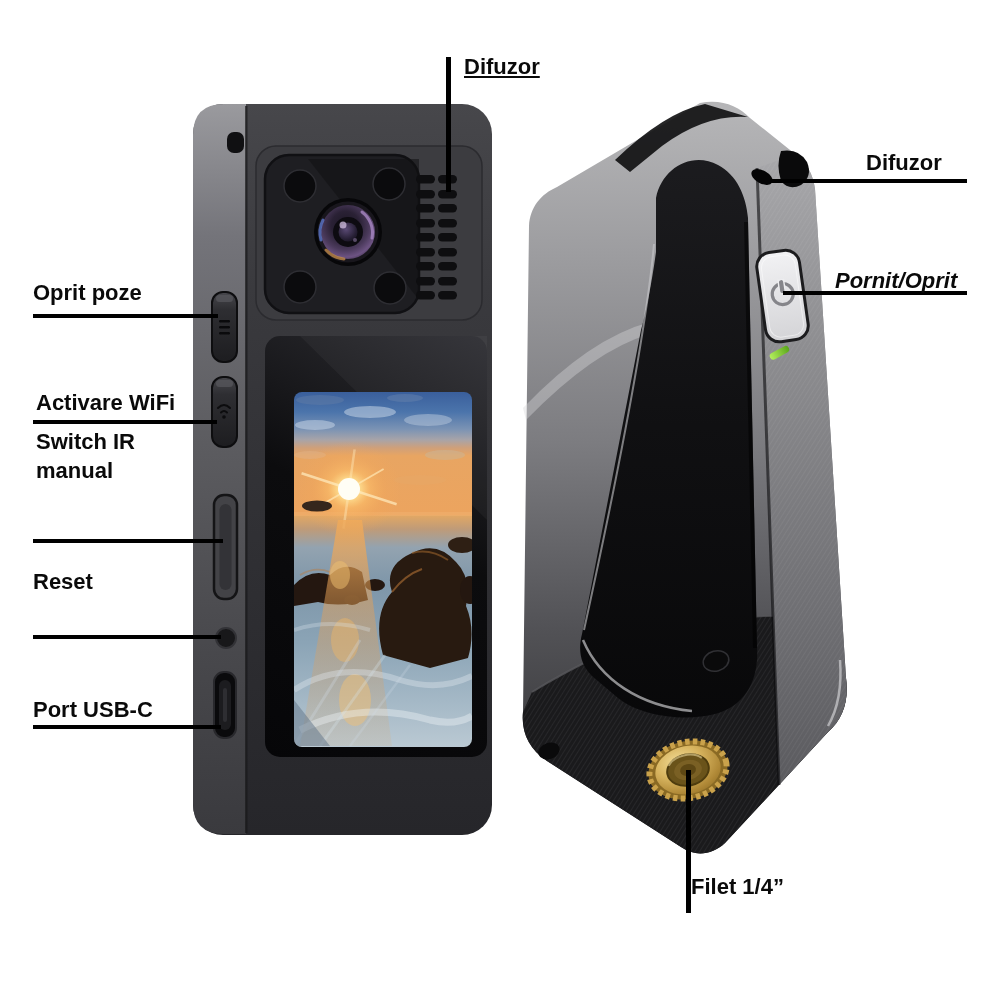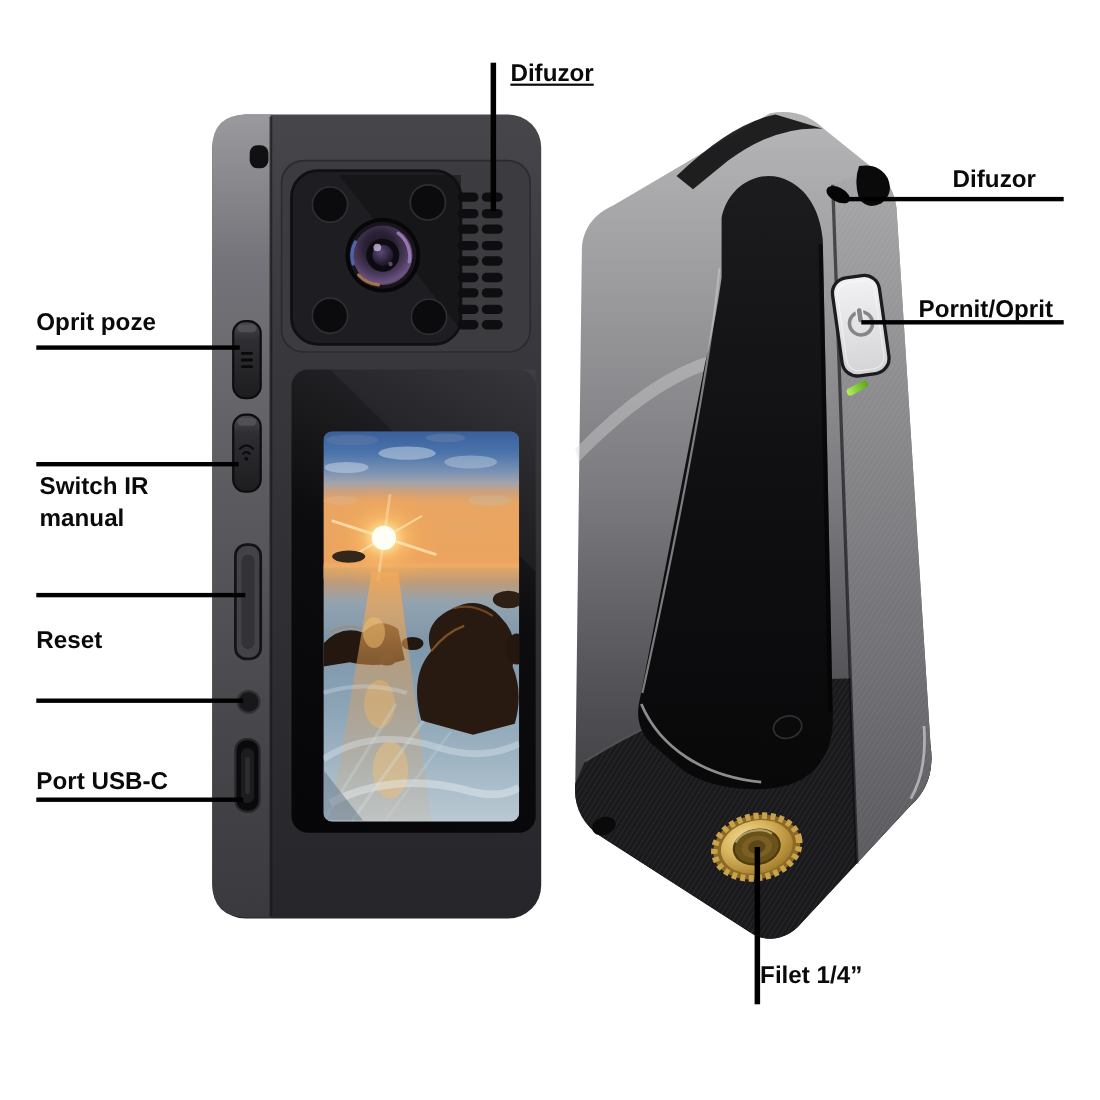--- a/index.html
+++ b/index.html
@@ -326,20 +326,21 @@
   <div class="leader" style="left:33px;top:420px;width:184px;height:4px;"></div>
   <div class="leader" style="left:33px;top:539px;width:190px;height:4px;"></div>
   <div class="leader" style="left:33px;top:635px;width:188px;height:4px;"></div>
   <div class="leader" style="left:33px;top:725px;width:188px;height:4px;"></div>
   <div class="leader" style="left:783px;top:291px;width:184px;height:4px;"></div>
   <div class="leader" style="left:686px;top:770px;width:5px;height:143px;"></div>
 
   <div class="label" style="left:464px;top:52px;text-decoration:underline;">Difuzor</div>
   <div class="label" style="left:866px;top:148px;">Difuzor</div>
   <div class="label" style="left:33px;top:278px;">Oprit poze</div>
+  <div class="label" style="left:36px;top:388px;">Activare WiFi</div>
   <div class="label" style="left:36px;top:427px;">Switch IR
 manual</div>
   <div class="label" style="left:33px;top:567px;">Reset</div>
   <div class="label" style="left:33px;top:695px;text-align:right;">Port USB-C</div>
-  <div class="label" style="left:835px;top:266px;">Pornit/Oprit</div>
+  <div class="label" style="left:835px;top:266px;font-style:italic;">Pornit/Oprit</div>
   <div class="label" style="left:691px;top:872px;">Filet 1/4”</div>
 
 </div>
 
 </body></html>

